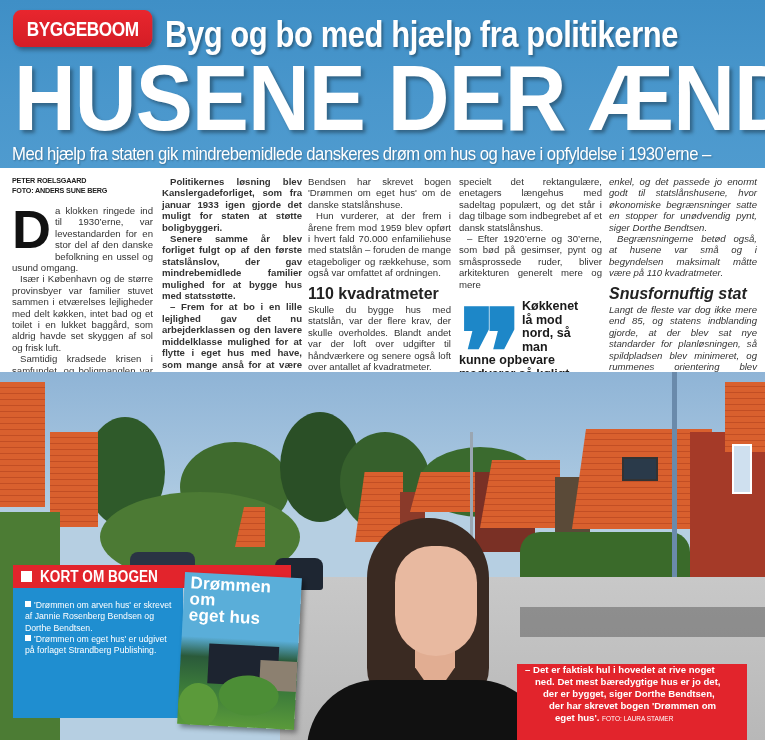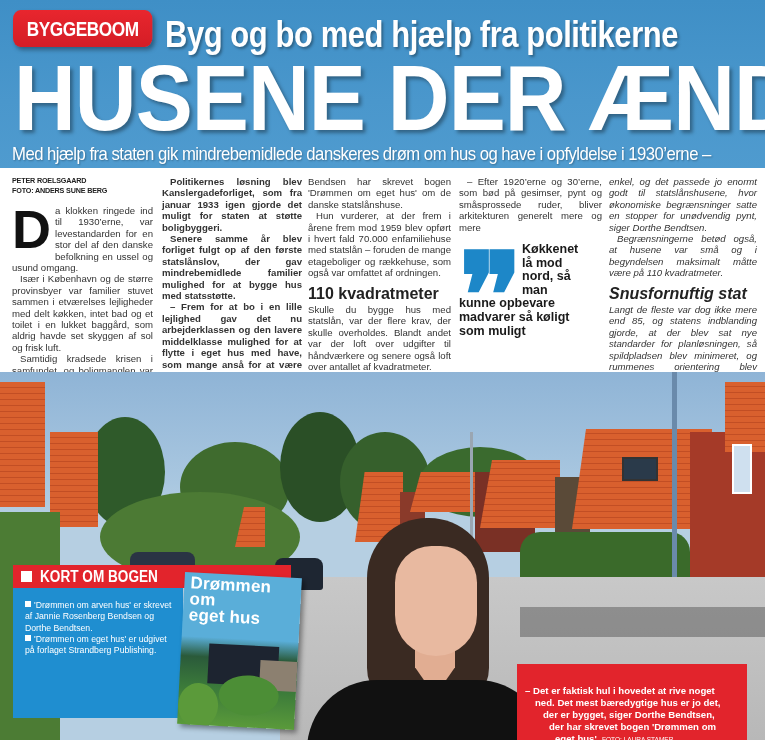--- a/index.html
+++ b/index.html
@@ -123,21 +123,21 @@
           background: #e8b9a0; border-radius: 40px 40px 45px 45px; }
   .body-shirt { position: absolute; left: 10px; top: 162px; width: 240px; height: 70px;
                 background: #111; border-radius: 70px 70px 0 0; }
   .neck { position: absolute; left: 118px; top: 130px; width: 40px; height: 48px;
           background: #e1ad92; clip-path: polygon(0 0, 100% 0, 100% 40%, 50% 100%, 0 40%); }
 
   
   .caption {
     position: absolute; left: 517px; top: 664px; width: 230px; height: 76px;
     background: #e2242c; color: #fff; font-weight: bold; font-size: 9.6px; line-height: 12px;
-    padding: 21px 4px 0 8px;
+    padding: 0 4px 0 8px;
   }
   .caption .l { display: block; white-space: nowrap; }
   .credit { font-weight: normal; font-size: 6.5px; }
 </style>
 </head>
 <body>
 
 <div class="header">
   <div class="kicker">BYGGEBOOM</div>
   <div class="subhead">Byg og bo med hjælp fra politikerne</div>
@@ -163,20 +163,21 @@
 
 <div class="col col3">
   <p class="noindent">Bendsen har skrevet bogen 'Drømmen om eget hus' om de danske statslånshuse.</p>
   <p>Hun vurderer, at der frem i årene frem mod 1959 blev opført i hvert fald 70.000 enfamiliehuse med statslån – foruden de mange etageboliger og rækkehuse, som også var omfattet af ordningen.</p>
   <div class="subtitle">110 kvadratmeter</div>
   <p class="noindent">Skulle du bygge hus med statslån, var der flere krav, der skulle overholdes. Blandt andet var der loft over udgifter til håndværkere og senere også loft over antallet af kvadratmeter.</p>
   <p>Op gennem 1950’erne blev</p>
 </div>
 
 <div class="col col4">
+  <p class="noindent">specielt det rektangulære, enetagers længehus med sadeltag populært, og det står i dag tilbage som indbegrebet af et dansk statslånshus.</p>
   <p>– Efter 1920’erne og 30’erne, som bød på gesimser, pynt og småsprossede ruder, bliver arkitekturen generelt mere og mere</p>
   <div class="pullquote">
     <div class="quote-mark">❞</div>
     <div class="pq-text">
       <span class="indent">Køkkenet</span>
       <span class="indent">lå mod</span>
       <span class="indent">nord, så</span>
       <span class="indent">man</span>
       <span style="display:block">kunne opbevare</span>
       <span style="display:block">madvarer så køligt</span>

